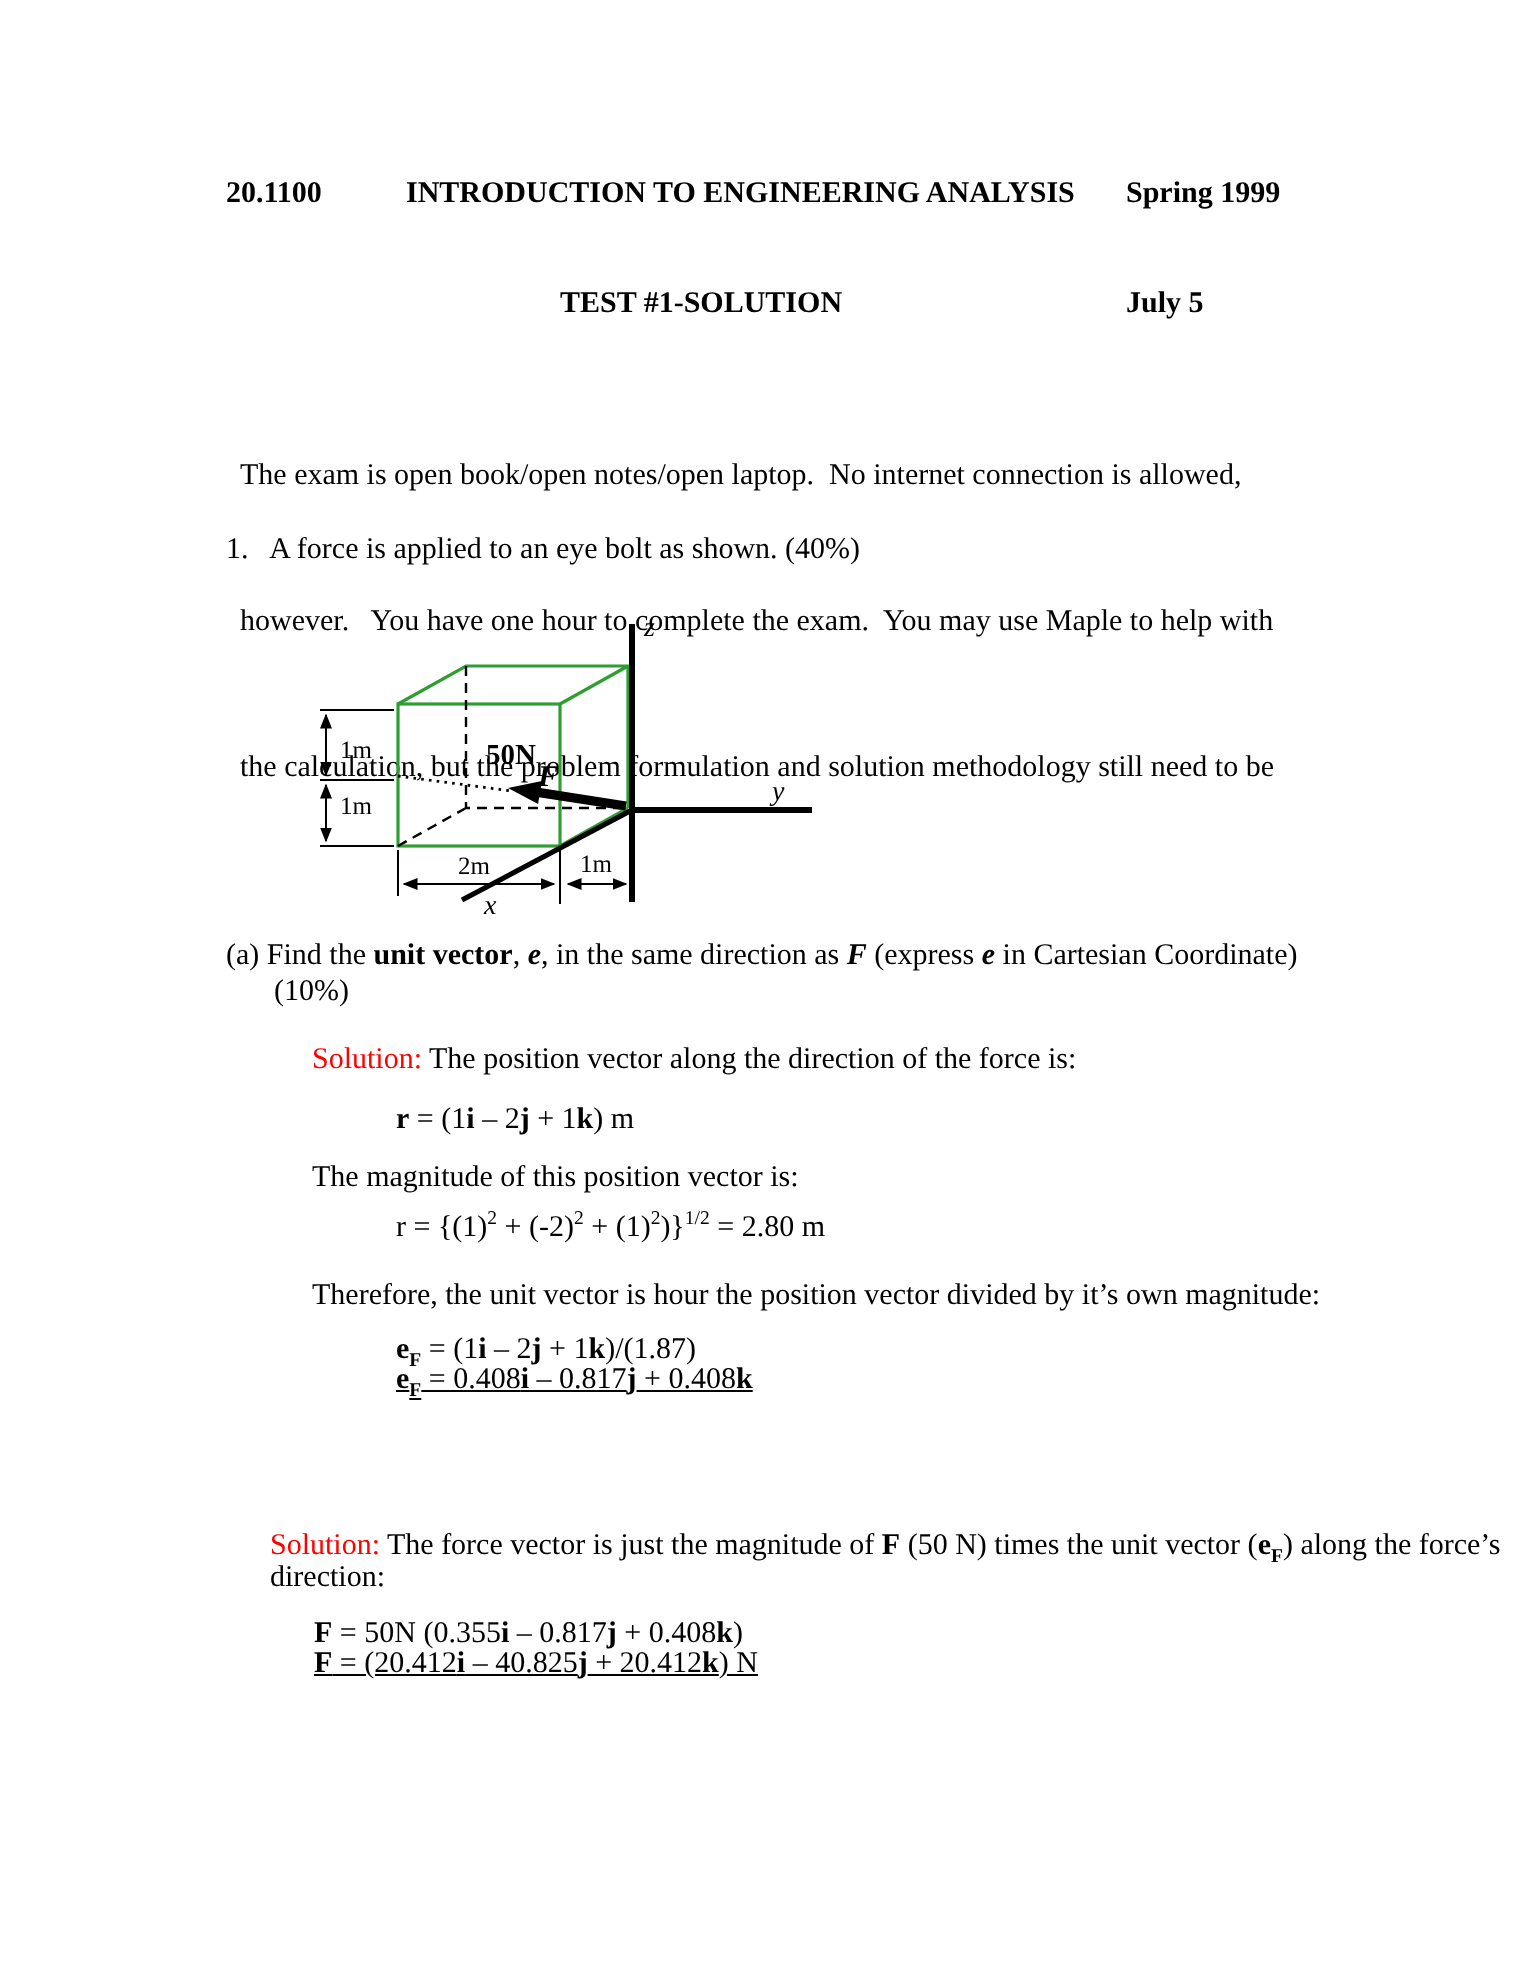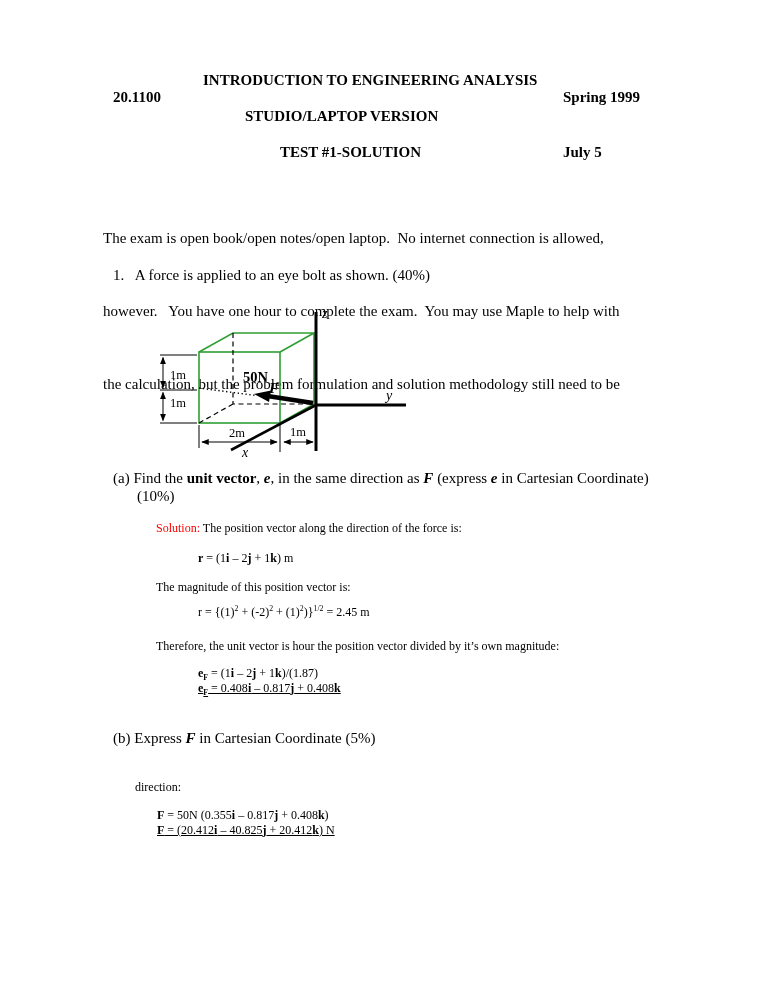--- a/index.html
+++ b/index.html
@@ -1,43 +1,42 @@
 <!DOCTYPE html>
 <html><head>
 <meta charset="utf-8">
 <style>
   html,body{margin:0;padding:0;background:#fff;}
   .page{position:relative;width:768px;height:994px;background:#fff;overflow:hidden;
         font-family:"Liberation Serif",serif;color:#000;}
   .t{position:absolute;font-family:"Liberation Serif",serif;font-size:15px;
      line-height:1.2;white-space:pre;color:#000;}
   .b{font-weight:bold;}
-  .small{font-size:12px;}
+  .small{font-size:15px;}
   .para .line{white-space:pre;}
   .para{line-height:24.4px;font-size:15px;}
   .sup{vertical-align:super;font-size:0.65em;}
   .sub{vertical-align:sub;font-size:0.65em;}
   .axis-label{font:italic 14px "Liberation Serif",serif;fill:#000;}
   .force-label{font:bold 14.5px "Liberation Serif",serif;fill:#000;}
   .force-symbol{font:italic bold 15px "Liberation Serif",serif;fill:#000;}
   .dim-label{font:12.5px "Liberation Serif",serif;fill:#000;}
 </style>
 </head>
 <body>
 
 <div class="page">
 
   <div class="t b" style="left:113px;top:88px">20.1100</div>
-  <div class="t b" style="left:203px;top:71px">INTRODUCTION TO ENGINEERING ANALYSIS</div>
+  <div class="t b" style="left:203px;top:88px">INTRODUCTION TO ENGINEERING ANALYSIS</div>
   <div class="t b" style="left:563px;top:88px">Spring 1999</div>
-  <div class="t b" style="left:245px;top:107px">STUDIO/LAPTOP VERSION</div>
   <div class="t b" style="left:280px;top:143px">TEST #1-SOLUTION</div>
   <div class="t b" style="left:563px;top:143px">July 5</div>
 
-  <div class="t para" style="left:103px;top:177px;width:580px">
+  <div class="t para" style="left:120px;top:177px;width:580px">
     <div class="line">The exam is open book/open notes/open laptop.  No internet connection is allowed,</div>
     <div class="line">however.   You have one hour to complete the exam.  You may use Maple to help with</div>
     <div class="line">the calculation, but the problem formulation and solution methodology still need to be</div>
   </div>
 
   <div class="t" style="left:113px;top:266px">1.   A force is applied to an eye bolt as shown. (40%)</div>
 
   <svg viewBox="140 300 280 165" width="280" height="165" style="position:absolute;left:140px;top:300px">
     <defs>
       <marker id="ah" viewBox="0 0 10 8" refX="9" refY="4" markerWidth="7.5" markerHeight="6" orient="auto-start-reverse">
@@ -86,23 +85,23 @@
     <text class="dim-label" x="229" y="437">2m</text>
     <text class="dim-label" x="290" y="436">1m</text>
   </svg>
 
   <div class="t" style="left:113px;top:469px"><span>(a) Find the </span><span style="font-weight: bold;">unit vector</span><span>, </span><span style="font-weight: bold; font-style: italic;">e</span><span>, in the same direction as </span><span style="font-weight: bold; font-style: italic;">F</span><span> (express </span><span style="font-weight: bold; font-style: italic;">e</span><span> in Cartesian Coordinate)</span></div>
   <div class="t" style="left:137px;top:487px">(10%)</div>
 
   <div class="t small" style="left:156px;top:521px"><span style="color: rgb(255, 0, 0);">Solution:</span><span> The position vector along the direction of the force is:</span></div>
   <div class="t small" style="left:198px;top:551px"><span style="font-weight: bold;">r</span><span> = (1</span><span style="font-weight: bold;">i</span><span> – 2</span><span style="font-weight: bold;">j</span><span> + 1</span><span style="font-weight: bold;">k</span><span>) m</span></div>
   <div class="t small" style="left:156px;top:580px"><span>The magnitude of this position vector is:</span></div>
-  <div class="t small" style="left:198px;top:604px"><span>r = {(1)</span><span class="sup">2</span><span> + (-2)</span><span class="sup">2</span><span> + (1)</span><span class="sup">2</span><span>)}</span><span class="sup">1/2</span><span> = 2.45 m</span></div>
+  <div class="t small" style="left:198px;top:604px"><span>r = {(1)</span><span class="sup">2</span><span> + (-2)</span><span class="sup">2</span><span> + (1)</span><span class="sup">2</span><span>)}</span><span class="sup">1/2</span><span> = 2.80 m</span></div>
   <div class="t small" style="left:156px;top:639px"><span>Therefore, the unit vector is hour the position vector divided by it’s own magnitude:</span></div>
   <div class="t small" style="left:198px;top:666px"><span style="font-weight: bold;">e</span><span class="sub" style="font-weight: bold;">F</span><span> = (1</span><span style="font-weight: bold;">i</span><span> – 2</span><span style="font-weight: bold;">j</span><span> + 1</span><span style="font-weight: bold;">k</span><span>)/(1.87)</span></div>
   <div class="t small" style="left:198px;top:681px"><span style="font-weight: bold; text-decoration: underline;">e</span><span class="sub" style="font-weight: bold; text-decoration: underline;">F</span><span style="text-decoration: underline;"> = 0.408</span><span style="font-weight: bold; text-decoration: underline;">i</span><span style="text-decoration: underline;"> – 0.817</span><span style="font-weight: bold; text-decoration: underline;">j</span><span style="text-decoration: underline;"> + 0.408</span><span style="font-weight: bold; text-decoration: underline;">k</span></div>
 
-  <div class="t" style="left:113px;top:729px"><span>(b) Express </span><span style="font-weight: bold; font-style: italic;">F</span><span> in Cartesian Coordinate (5%)</span></div>
+  <div class="t small" style="left:135px;top:764px"><span style="color: rgb(255, 0, 0);">Solution:</span><span> The force vector is just the magnitude of </span><span style="font-weight: bold;">F</span><span> (50 N) times the unit vector (</span><span style="font-weight: bold;">e</span><span class="sub" style="font-weight: bold;">F</span><span>) along the force’s</span></div>
   <div class="t small" style="left:135px;top:780px"><span>direction:</span></div>
   <div class="t small" style="left:157px;top:808px"><span style="font-weight: bold;">F</span><span> = 50N (0.355</span><span style="font-weight: bold;">i</span><span> – 0.817</span><span style="font-weight: bold;">j</span><span> + 0.408</span><span style="font-weight: bold;">k</span><span>)</span></div>
   <div class="t small" style="left:157px;top:823px"><span style="font-weight: bold; text-decoration: underline;">F</span><span style="text-decoration: underline;"> = (20.412</span><span style="font-weight: bold; text-decoration: underline;">i</span><span style="text-decoration: underline;"> – 40.825</span><span style="font-weight: bold; text-decoration: underline;">j</span><span style="text-decoration: underline;"> + 20.412</span><span style="font-weight: bold; text-decoration: underline;">k</span><span style="text-decoration: underline;">) N</span></div>
 
 </div>
 
 </body></html>

